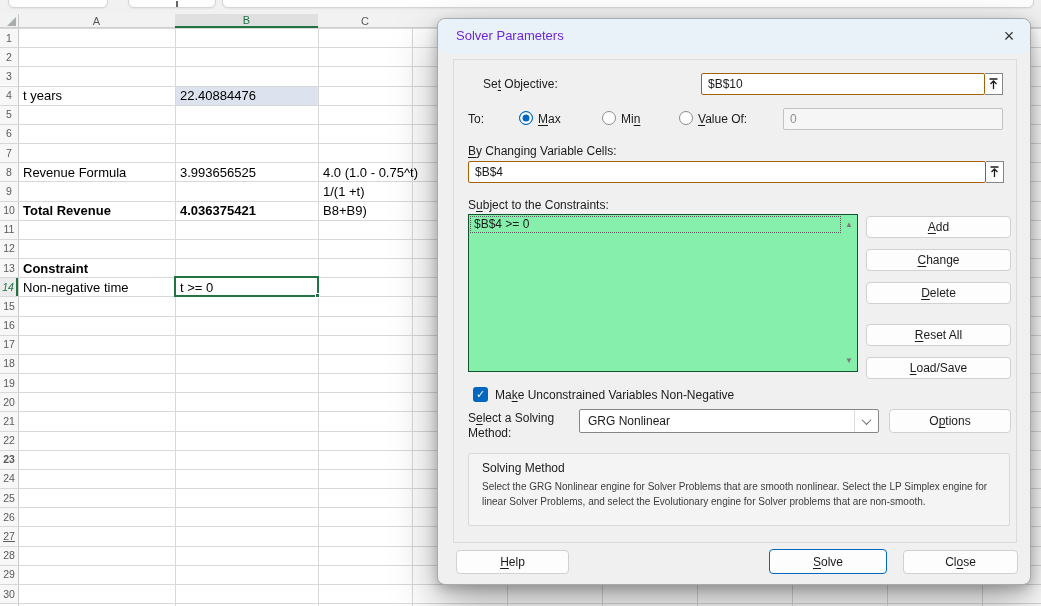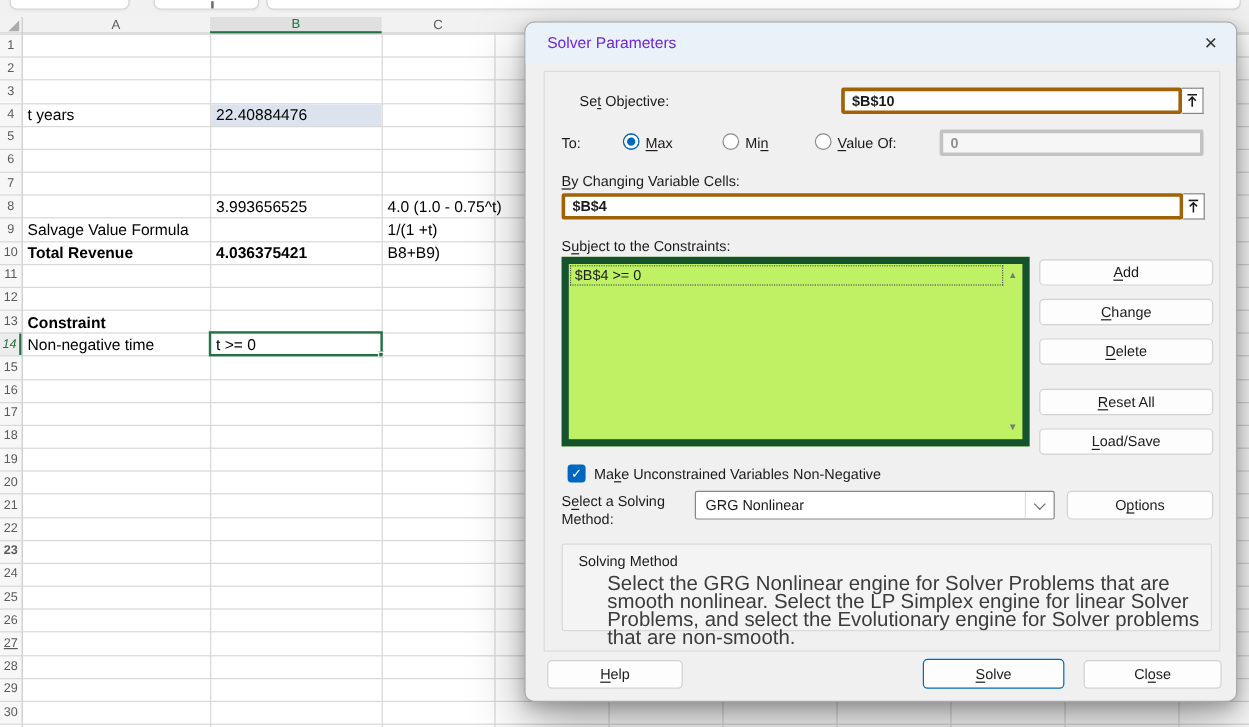--- a/index.html
+++ b/index.html
@@ -29,48 +29,48 @@
             border-radius:8px; box-shadow:0 18px 45px rgba(0,0,0,.35), 0 4px 12px rgba(0,0,0,.22);
             font-size:12px; color:#1b1b1b; z-index:10; }
   .dlg-title { left:0; top:0; width:100%; height:34px; background:#eaf2f9; border-radius:8px 8px 0 0; }
   .dlg-title-text { left:18px; top:0; line-height:34px; font-size:13px; color:#6d28d9; }
   .dlg-close { right:8px; top:4px; width:26px; height:26px; display:flex; align-items:center; justify-content:center;
                font-size:18px; color:#333; cursor:default; }
   .frame { border:1px solid #dcdcdc; }
   .lbl { white-space:nowrap; }
   u { text-underline-offset:2px; }
 
-  .tbox { background:#fff; border:3px solid #a16207; border-radius:2px; display:flex; align-items:center;
-          padding:0 6px; font-size:12px;font-weight:bold; }
+  .tbox { background:#fff; border:1px solid #a16207; border-radius:2px; display:flex; align-items:center;
+          padding:0 6px; font-size:12px; }
   .tbox.disabled { background:#f6f6f6; border-color:#c3c3c3; color:#8f8f8f; }
   .rangebtn { background:#fff; border:1px solid #868686; border-left:none; display:flex; align-items:center; justify-content:center; }
 
   .radio { width:14px; height:14px; border-radius:50%; background:#fff; border:1px solid #8a8a8a; }
   .radio.on { background:#0067c0; border:1px solid #0067c0; box-shadow:inset 0 0 0 2.5px #fff; }
 
   .chk { width:15px; height:15px; border-radius:3px; background:#0067c0; color:#fff; font-size:11px;
          display:flex; align-items:center; justify-content:center; }
 
   .btn { background:#fdfdfd; border:1px solid #d1d1d1; border-radius:4px; display:flex; align-items:center;
          justify-content:center; font-size:12px; color:#1b1b1b; }
   .btn.primary { border:1px solid #0067c0; }
 
-  .listbox { background:#bef264; border:6px solid #14532d; }
+  .listbox { background:#86efac; border:1px solid #14532d; }
   .listitem { margin:1px 16px 1px 1px; height:17px; line-height:17px; padding-left:4px; font-size:12px;
               outline:1px dotted #5a5a5a; outline-offset:-1px; white-space:nowrap; }
   .scroll-arrow { font-size:8px; color:#7a7a7a; line-height:8px; }
 
   .dropdown { background:#fff; border:1px solid #868686; border-radius:2px; display:flex; align-items:center; }
   .dd-text { flex:1; padding:0 8px; }
   .dd-chev { width:24px; height:100%; border-left:1px solid #dedede; display:flex; align-items:center; justify-content:center; }
   .chev { width:7px; height:7px; border-right:1.4px solid #6a6a6a; border-bottom:1.4px solid #6a6a6a;
           transform:rotate(45deg) translate(-1px,-1px); }
 
   .infobox { background:#f4f4f4; border:1px solid #d9d9d9; border-radius:2px; }
-  .info-text { font-size:17px; line-height:15px; color:#3c3c3c;margin-left:24px; }
+  .info-text { font-size:10px; line-height:15px; color:#3c3c3c; }
 </style>
 </head>
 <body>
 
 <div class="stage">
 
   <div id="sheet" class="abs" style="left:0;top:0;width:1041px;height:606px;">
       <div class="abs colhdr-row"></div>
       <div class="abs corner-tri" style="left: 7px; top: 17px;"></div>
       <div class="abs colhdr" style="left: 18px; width: 157px;">A</div>
@@ -142,23 +142,23 @@
       <div class="abs gridline" style="left: 0px; top: 468.91px; width: 1041px; height: 1px;"></div>
       <div class="abs gridline" style="left: 0px; top: 488.08px; width: 1041px; height: 1px;"></div>
       <div class="abs gridline" style="left: 0px; top: 507.25px; width: 1041px; height: 1px;"></div>
       <div class="abs gridline" style="left: 0px; top: 526.42px; width: 1041px; height: 1px;"></div>
       <div class="abs gridline" style="left: 0px; top: 545.59px; width: 1041px; height: 1px;"></div>
       <div class="abs gridline" style="left: 0px; top: 564.76px; width: 1041px; height: 1px;"></div>
       <div class="abs gridline" style="left: 0px; top: 583.93px; width: 1041px; height: 1px;"></div>
       <div class="abs gridline" style="left: 0px; top: 603.1px; width: 1041px; height: 1px;"></div>
       <div class="abs cell" style="left: 19px; top: 86.51px; width: 156px; height: 18.17px; background: transparent;">t years</div>
       <div class="abs cell" style="left: 176px; top: 86.51px; width: 142px; height: 18.17px; background: rgb(220, 227, 238);">22.40884476</div>
+      <div class="abs cell" style="left: 19px; top: 163.19px; width: 156px; height: 18.17px; background: transparent;">Revenue Formula</div>
       <div class="abs cell" style="left: 176px; top: 163.19px; width: 142px; height: 18.17px; background: transparent;">3.993656525</div>
       <div class="abs cell" style="left: 319px; top: 163.19px; width: 93px; height: 18.17px; background: transparent;">4.0 (1.0 - 0.75^t)</div>
-      <div class="abs cell" style="left: 19px; top: 182.36px; width: 156px; height: 18.17px; background: transparent;">Salvage Value Formula</div>
       <div class="abs cell" style="left: 319px; top: 182.36px; width: 93px; height: 18.17px; background: transparent;">1/(1 +t)</div>
       <div class="abs cell bold" style="left: 19px; top: 201.53px; width: 156px; height: 18.17px; background: transparent;">Total Revenue</div>
       <div class="abs cell bold" style="left: 176px; top: 201.53px; width: 142px; height: 18.17px; background: transparent;">4.036375421</div>
       <div class="abs cell" style="left: 319px; top: 201.53px; width: 93px; height: 18.17px; background: transparent;">B8+B9)</div>
       <div class="abs cell bold" style="left: 19px; top: 259.04px; width: 156px; height: 18.17px; background: transparent;">Constraint</div>
       <div class="abs cell" style="left: 19px; top: 278.21px; width: 156px; height: 18.17px; background: transparent;">Non-negative time</div>
       <div class="abs cell" style="left: 176px; top: 278.21px; width: 142px; height: 18.17px; background: transparent;">t &gt;= 0</div>
       <div class="abs sel-cell" style="left: 174px; top: 276.21px; width: 145px; height: 21.17px;"></div>
       <div class="abs sel-handle" style="left: 315px; top: 293.38px;"></div>
     </div>

